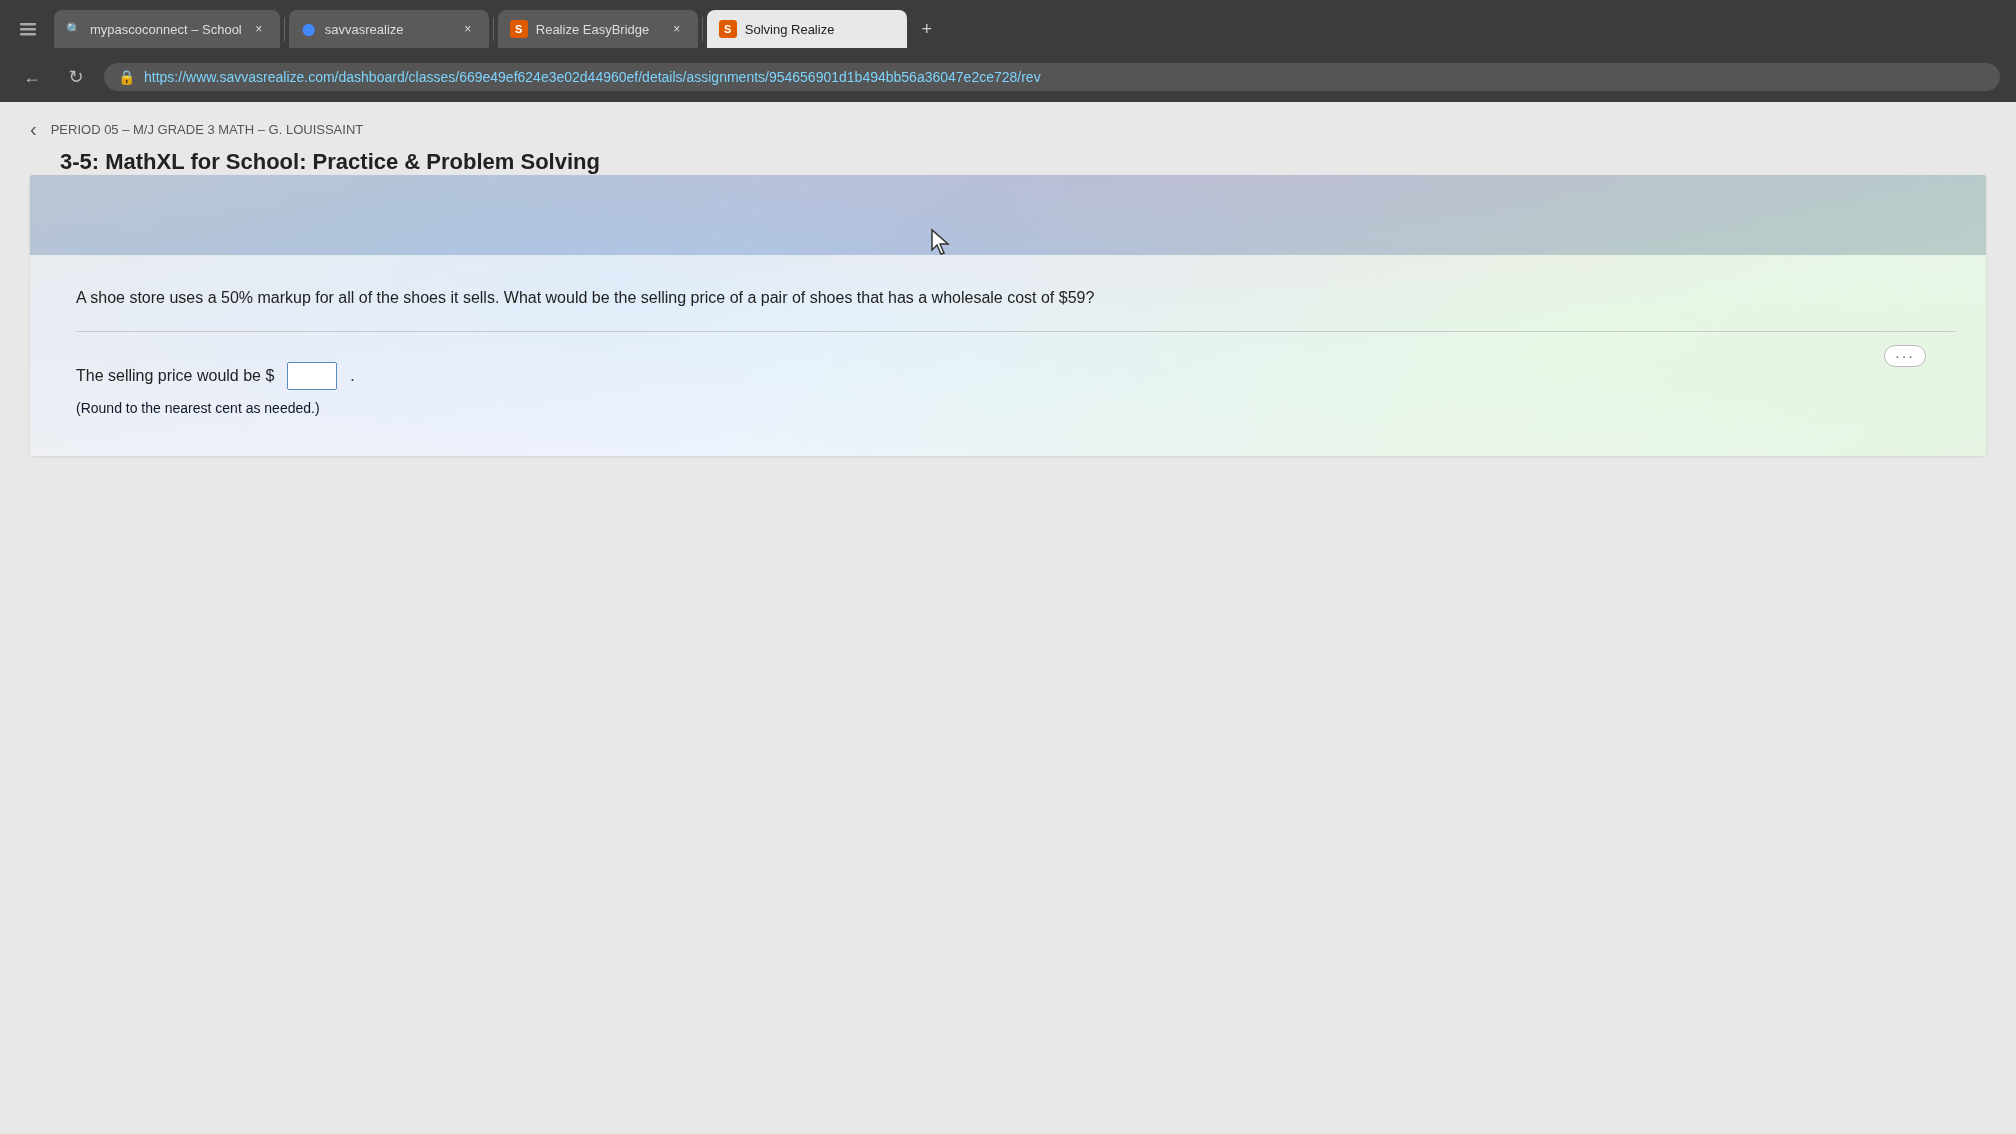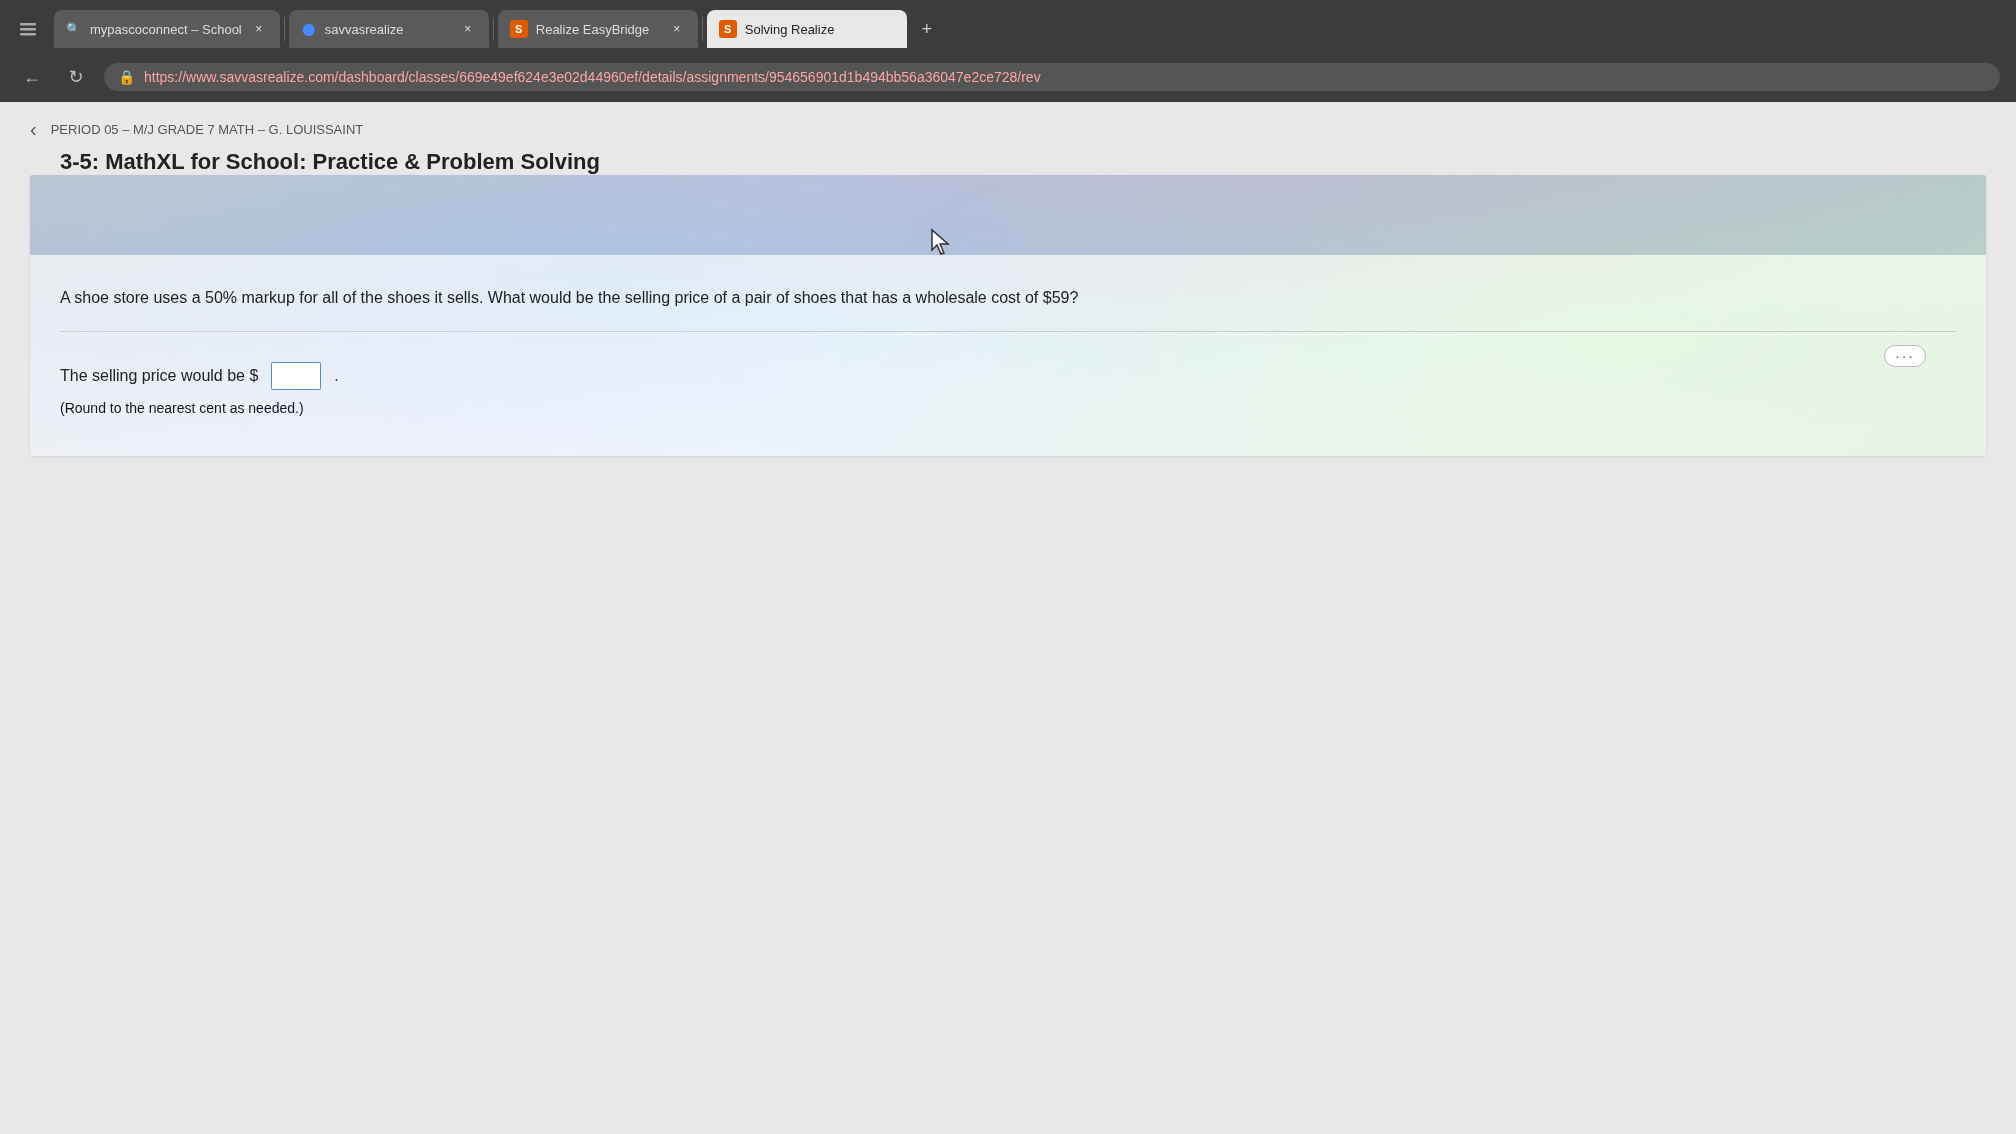--- a/index.html
+++ b/index.html
@@ -126,21 +126,21 @@
       cursor: pointer;
       border-radius: 4px;
     }
 
     .address-input {
       flex: 1;
       background: #555;
       border: none;
       border-radius: 20px;
       padding: 6px 16px 6px 40px;
-      color: #fca5a5;
+      color: #7dd3fc;
       font-size: 14px;
       outline: none;
       position: relative;
     }
 
     .address-bar-wrapper {
       flex: 1;
       position: relative;
       display: flex;
       align-items: center;
@@ -276,20 +276,21 @@
         radial-gradient(ellipse at 80% 80%, rgba(200,255,180,0.25) 0%, transparent 50%),
         radial-gradient(ellipse at 20% 30%, rgba(255,220,150,0.2) 0%, transparent 50%),
         linear-gradient(135deg, rgba(230,230,230,0.8) 0%, rgba(240,240,255,0.6) 50%, rgba(230,240,230,0.8) 100%);
       pointer-events: none;
       z-index: 0;
     }
 
     .card-body-inner {
       position: relative;
       z-index: 1;
+      margin-left: 16px;
     }
 
     
     .cursor {
       position: absolute;
       bottom: 200px;
       left: 900px;
       width: 20px;
       height: 28px;
       z-index: 100;
@@ -350,21 +351,21 @@
       <span class="lock-icon">🔒</span>
       <input class="address-input" type="text" value="https://www.savvasrealize.com/dashboard/classes/669e49ef624e3e02d44960ef/details/assignments/954656901d1b494bb56a36047e2ce728/rev" style="">
     </div>
   </div>
 </div>
 
 <div class="page-content">
 
   <div class="breadcrumb-bar">
     <span class="back-arrow">‹</span>
-    <span class="breadcrumb-text">PERIOD 05 – M/J GRADE 7 MATH – G. LOUISSAINT</span>
+    <span class="breadcrumb-text">PERIOD 05 – M/J GRADE 3 MATH – G. LOUISSAINT</span>
   </div>
 
   <div class="page-title">3-5: MathXL for School: Practice &amp; Problem Solving</div>
 
   <div class="content-card">
 
     <div class="card-header"></div>
 
     <div class="card-body">
 

